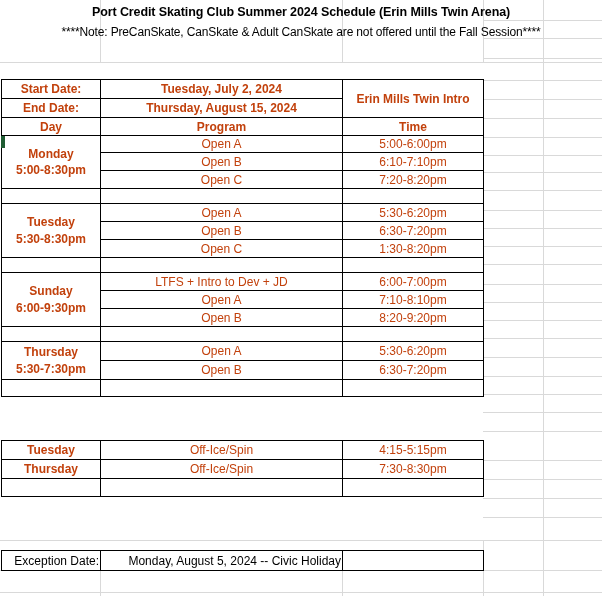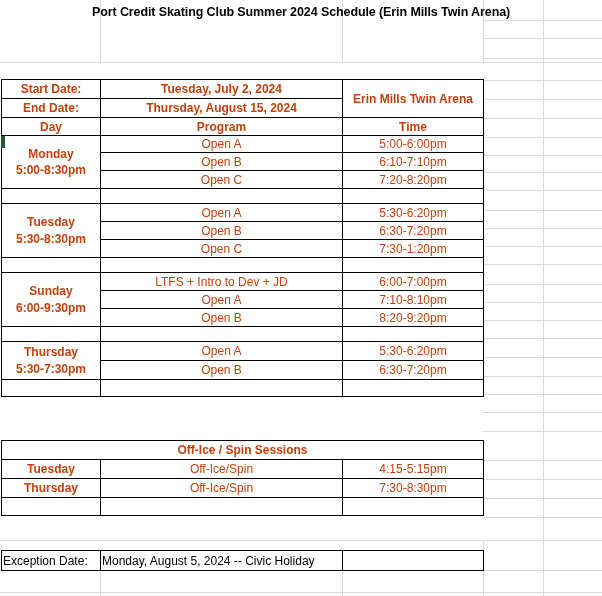--- a/index.html
+++ b/index.html
@@ -103,21 +103,21 @@
     font-size: 12px;
     color: #000000;
   }
   table.exc td {
     border: 1px solid #000000;
     padding: 0 1px;
     vertical-align: middle;
     overflow: hidden;
     white-space: nowrap;
     background: #ffffff;
-    text-align: left;
+    text-align: right;
   }
 </style>
 </head>
 <body>
 
 <div id="sheet">
 
   <div class="gl-v" style="left:100px; top:0; height:62px;"></div>
   <div class="gl-v" style="left:342px; top:0; height:62px;"></div>
   <div class="gl-v" style="left:483px; top:0; height:62px;"></div>
@@ -152,33 +152,34 @@
   <div class="gl-h" style="left:483px; top:431px; width:119px;"></div>
   <div class="gl-h" style="left:483px; top:460px; width:119px;"></div>
   <div class="gl-h" style="left:483px; top:479px; width:119px;"></div>
   <div class="gl-h" style="left:483px; top:498px; width:119px;"></div>
   <div class="gl-h" style="left:483px; top:517px; width:119px;"></div>
   <div class="gl-h" style="left:0px;   top:540px; width:602px;"></div>
   <div class="gl-h" style="left:0px;   top:570px; width:602px;"></div>
   <div class="gl-h" style="left:0px;   top:592px; width:602px;"></div>
 
   <div class="titlebox title-main">Port Credit Skating Club Summer 2024 Schedule (Erin Mills Twin Arena)</div>
+  <div class="titlebox title-note">****Note:  PreCanSkate, CanSkate &amp; Adult CanSkate are not offered until the Fall Session****</div>
 
   <table class="grid" style="left:1px; top:79px; width:482px;">
     <colgroup>
       <col style="width:99px;">
       <col style="width:242px;">
       <col style="width:141px;">
     </colgroup>
     <tbody>
 
       <tr style="height:19px;">
         <td class="bold">Start Date:</td>
         <td class="bold">Tuesday, July 2, 2024</td>
-        <td class="bold" rowspan="2">Erin Mills Twin Arena</td>
+        <td class="bold" rowspan="2">Erin Mills Twin Intro</td>
       </tr>
 
       <tr style="height:19px;">
         <td class="bold">End Date:</td>
         <td class="bold">Thursday, August 15, 2024</td>
       </tr>
 
       <tr style="height:18px;">
         <td class="gray">Day</td>
         <td class="gray">Program</td>
@@ -214,21 +215,21 @@
         </td>
         <td>Open A</td>
         <td>5:30-6:20pm</td>
       </tr>
       <tr style="height:18px;">
         <td>Open B</td>
         <td>6:30-7:20pm</td>
       </tr>
       <tr style="height:18px;">
         <td>Open C</td>
-        <td>7:30-1:20pm</td>
+        <td>1:30-8:20pm</td>
       </tr>
       <tr style="height:15px;">
         <td class="black"></td>
         <td class="black"></td>
         <td class="black"></td>
       </tr>
 
       <tr style="height:18px;">
         <td class="daycell" rowspan="3">
           <span>Sunday</span><br>
@@ -273,23 +274,20 @@
 
   <div class="green-tick" style="left:1px; top:136px;"></div>
 
   <table class="grid" style="left:1px; top:440px; width:482px;">
     <colgroup>
       <col style="width:99px;">
       <col style="width:242px;">
       <col style="width:141px;">
     </colgroup>
     <tbody>
-      <tr style="height:19px;">
-        <td class="gray" colspan="3">Off-Ice / Spin Sessions</td>
-      </tr>
       <tr style="height:19px;">
         <td class="bold">Tuesday</td>
         <td>Off-Ice/Spin</td>
         <td>4:15-5:15pm</td>
       </tr>
       <tr style="height:19px;">
         <td class="bold">Thursday</td>
         <td>Off-Ice/Spin</td>
         <td>7:30-8:30pm</td>
       </tr>

